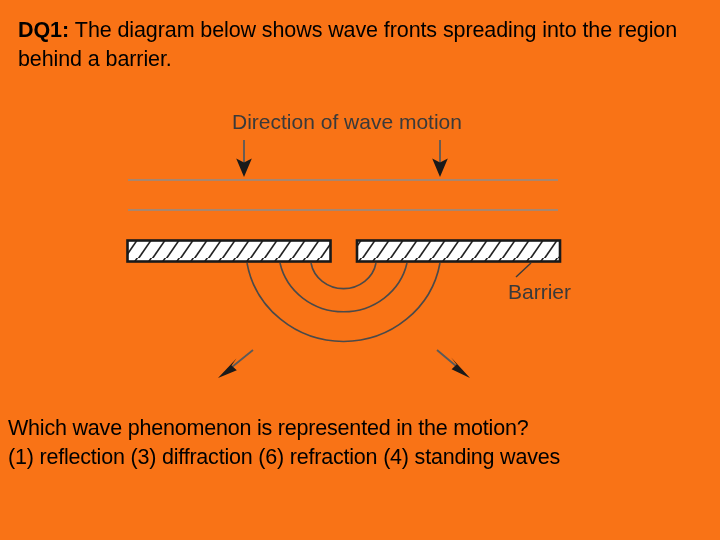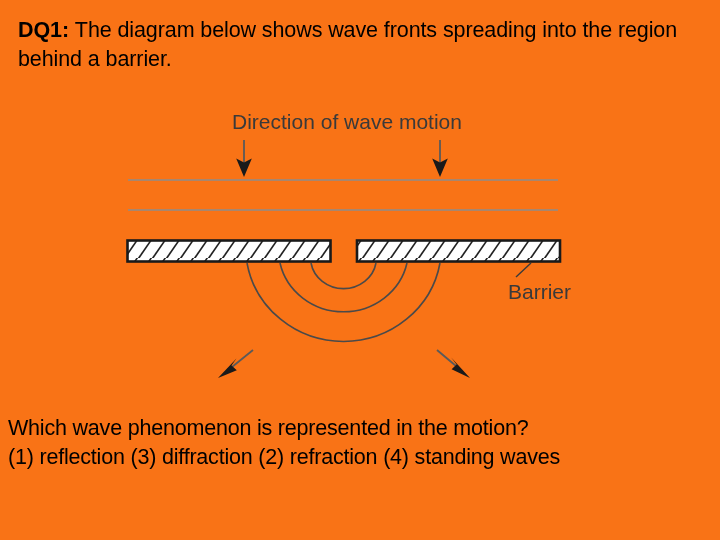--- a/index.html
+++ b/index.html
@@ -142,16 +142,16 @@
           <line x1="437" y1="254" x2="456" y2="270" stroke="#5a5a5a" stroke-width="1.8"></line>
           <path d="M 470 282 L 451.6 273.2 L 456.6 268.4 L 451.2 261.6 Z" fill="#1a1a1a"></path>
         </g>
       </g>
 
     </svg>
   </div>
 
   <div class="answer-block">
     <span class="answer-line">Which wave phenomenon is represented in the motion?</span>
-    <span class="answer-line">(1) reflection (3) diffraction (2) refraction (4) standing waves</span>
+    <span class="answer-line">(1) reflection (3) diffraction (6) refraction (4) standing waves</span>
   </div>
 
 </div>
 
 </body></html>

